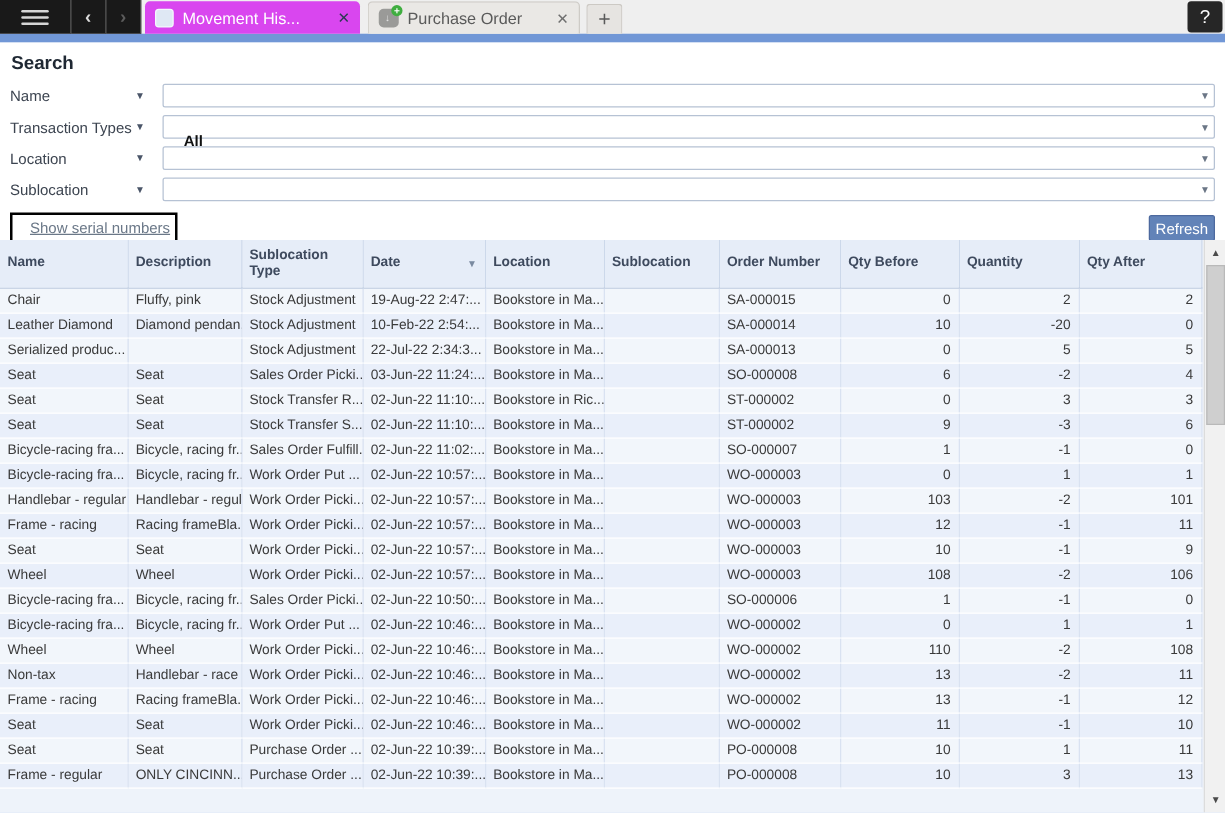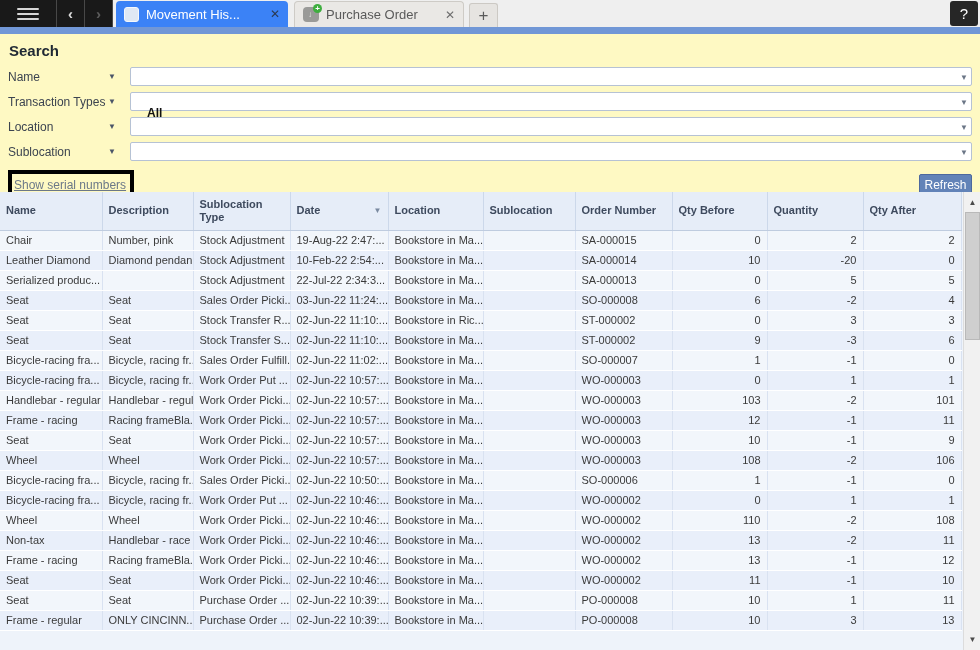--- a/index.html
+++ b/index.html
@@ -11,21 +11,21 @@
   .nav-btn { background:#191919; color:#dcdcdc; border:none; border-right:1px solid #484848;
              display:flex; align-items:center; justify-content:center; cursor:pointer; }
   .menu-btn { width:57px; }
   .hamburger { width:22px; }
   .hamburger div { height:2px; background:#d6d6d6; margin:3px 0; border-radius:1px; }
   .back-btn { width:28px; font-size:15px; font-weight:bold; }
   .fwd-btn { width:28px; font-size:15px; font-weight:bold; color:#5c5c5c; }
   .tabstrip { display:flex; align-items:flex-end; flex:1; padding-left:3px; }
   .tab { height:26px; display:flex; align-items:center; padding:0 8px; border-radius:4px 4px 0 0;
          font-size:13px; cursor:pointer; }
-  .tab.active { background:#3b82f6; color:#ffffff; width:172px; }
+  .tab.active { background:#d946ef; color:#ffffff; width:172px; }
   .tab.inactive { background:#eae8e5; color:#5a5a5a; width:170px; margin-left:6px;
                   border:1px solid #cecbc6; border-bottom:none; }
   .tab-label { flex:1; white-space:nowrap; overflow:hidden; }
   .tab-close { font-size:12px; margin-left:6px; color:#2b3a52; cursor:pointer; }
   .tab.inactive .tab-close { color:#6e6e6e; }
   .doc-icon { width:15px; height:15px; background:#dfe8f4; border:1px solid #f4f8fd;
               border-radius:3px; margin-right:7px; }
   .po-icon { width:16px; height:15px; background:#9a9a98; border-radius:4px; margin-right:7px;
              position:relative; }
   .po-icon .badge { position:absolute; right:-3px; top:-3px; width:9px; height:9px; background:#3fae3f;
@@ -34,32 +34,32 @@
   .po-icon .arrow { position:absolute; left:5px; top:4px; color:#e8e8e8; font-size:8px; line-height:8px; }
   .newtab { width:29px; height:24px; margin-left:5px; background:#e6e4e1; border:1px solid #ccc9c4;
             border-bottom:none; border-radius:3px 3px 0 0; color:#5a5a5a; font-size:17px;
             display:flex; align-items:center; justify-content:center; cursor:pointer; }
   .help-btn { width:28px; height:25px; margin:1px 2px 0 auto; background:#262626; color:#fff;
               border-radius:3px; font-size:15px; display:flex; align-items:center; justify-content:center;
               cursor:pointer; }
   .bluestrip { height:7px; background:#7197d6; }
 
   
-  .search-panel { height:158px; background:#fef9c3; padding:6px 8px 0 8px; }
+  .search-panel { height:158px; background:#ffffff; padding:6px 8px 0 8px; }
   .search-title { font-size:15px; font-weight:bold; color:#1f2833; margin:2px 0 5px 1px; }
   .field-row { display:flex; align-items:center; height:25px; }
   .field-label { width:100px; font-size:12px; color:#3c4450; }
   .field-caret { width:22px; font-size:8px; color:#4a5568; cursor:pointer; }
   .combo { flex:1; height:19px; background:#fff; border:1px solid #b6c2d4; border-radius:2px;
            position:relative; display:flex; align-items:center; cursor:text; }
   .combo-value { font-size:12px; font-weight:bold; color:#111; padding-left:16px;margin-top:23px; }
   .combo-arrow { position:absolute; right:3px; top:50%; transform:translateY(-50%);
                  font-size:8px; color:#6b7686; cursor:pointer; }
   .search-footer { display:flex; align-items:center; justify-content:space-between; margin-top:6px; }
-  .serial-box { border:4px solid #000000; padding:1px 4px 2px 2px; display:inline-block; }
+  .serial-box { border:2px solid #000000; padding:1px 4px 2px 14px; display:inline-block; }
   .serial-link { font-size:12px; color:#6b7888; text-decoration:underline; cursor:pointer; }
   .refresh-btn { width:53px; height:21px; background:#6283b8; border:1px solid #4d699e; border-radius:2px;
                  color:#fff; font-size:12px; cursor:pointer; font-family:"Liberation Sans",sans-serif; }
 
   
   .table-area { position:relative; height:458px; background:#eef3fa; }
   table { border-collapse:collapse; table-layout:fixed; width:961px; }
   th { height:38px; background:#e6edf8; font-size:11px; font-weight:bold; color:#3e4a5e;
        text-align:left; vertical-align:middle; padding:2px 6px; line-height:1.2;
        border-right:1px solid #ccd8ea; border-bottom:1px solid #bfccdf; position:relative; }
@@ -172,21 +172,21 @@
           <th class="c5">Sublocation</th>
           <th class="c6">Order Number</th>
           <th class="c7">Qty Before</th>
           <th class="c8">Quantity</th>
           <th class="c9">Qty After</th>
         </tr>
       </thead>
     <tbody>
         <tr>
           <td class="c0">Chair</td>
-          <td class="c1">Number, pink</td>
+          <td class="c1">Fluffy, pink</td>
           <td class="c2">Stock Adjustment</td>
           <td class="c3">19-Aug-22 2:47:...</td>
           <td class="c4">Bookstore in Ma...</td>
           <td class="c5"></td>
           <td class="c6">SA-000015</td>
           <td class="c7">0</td>
           <td class="c8">2</td>
           <td class="c9">2</td>
         </tr>
         <tr>

